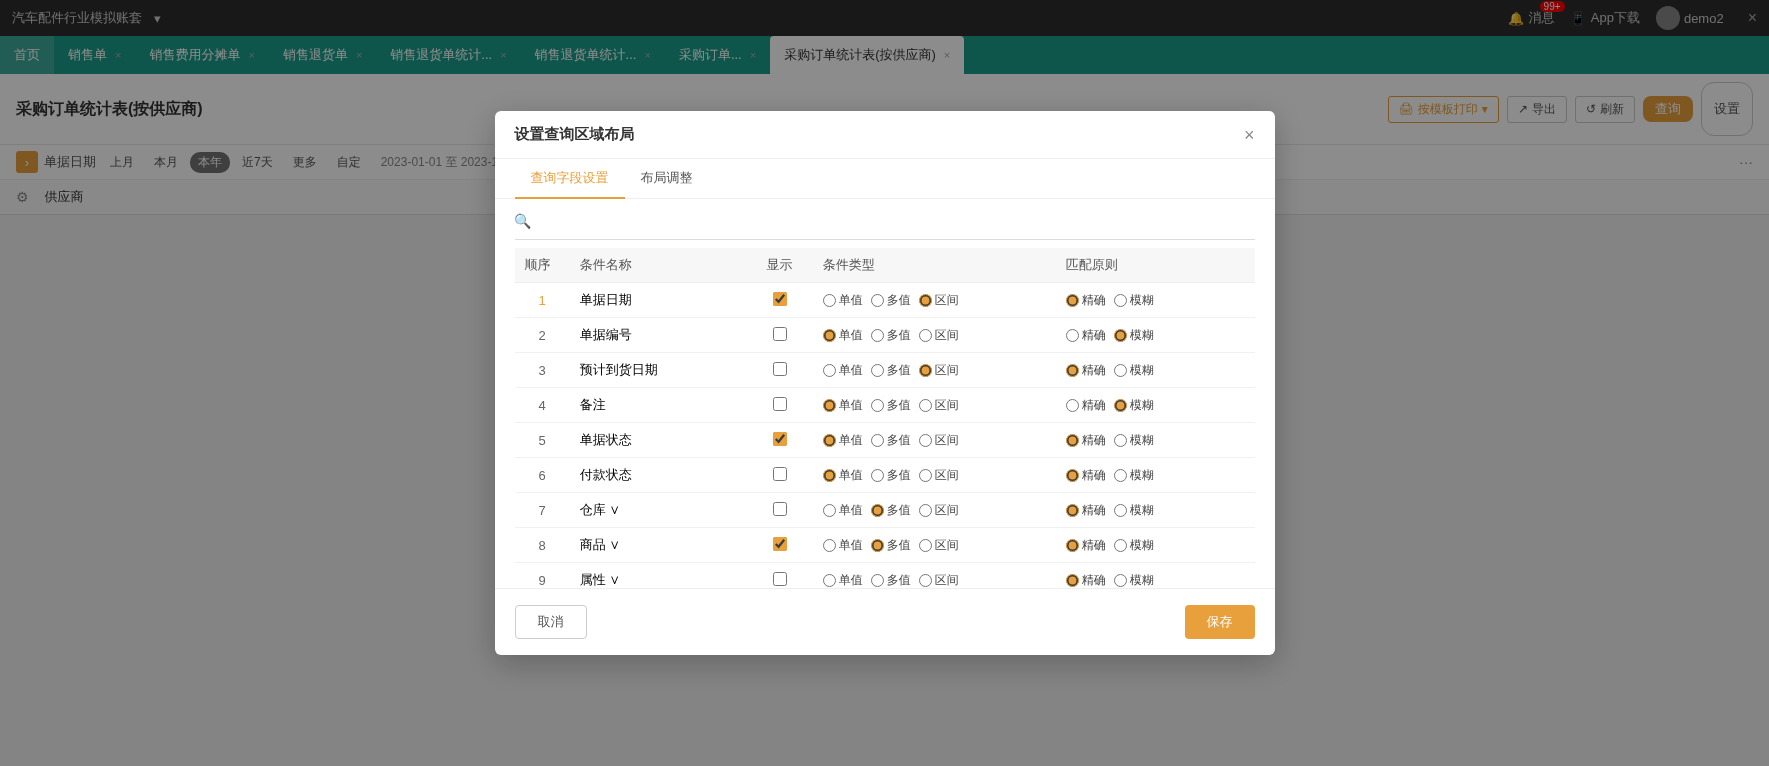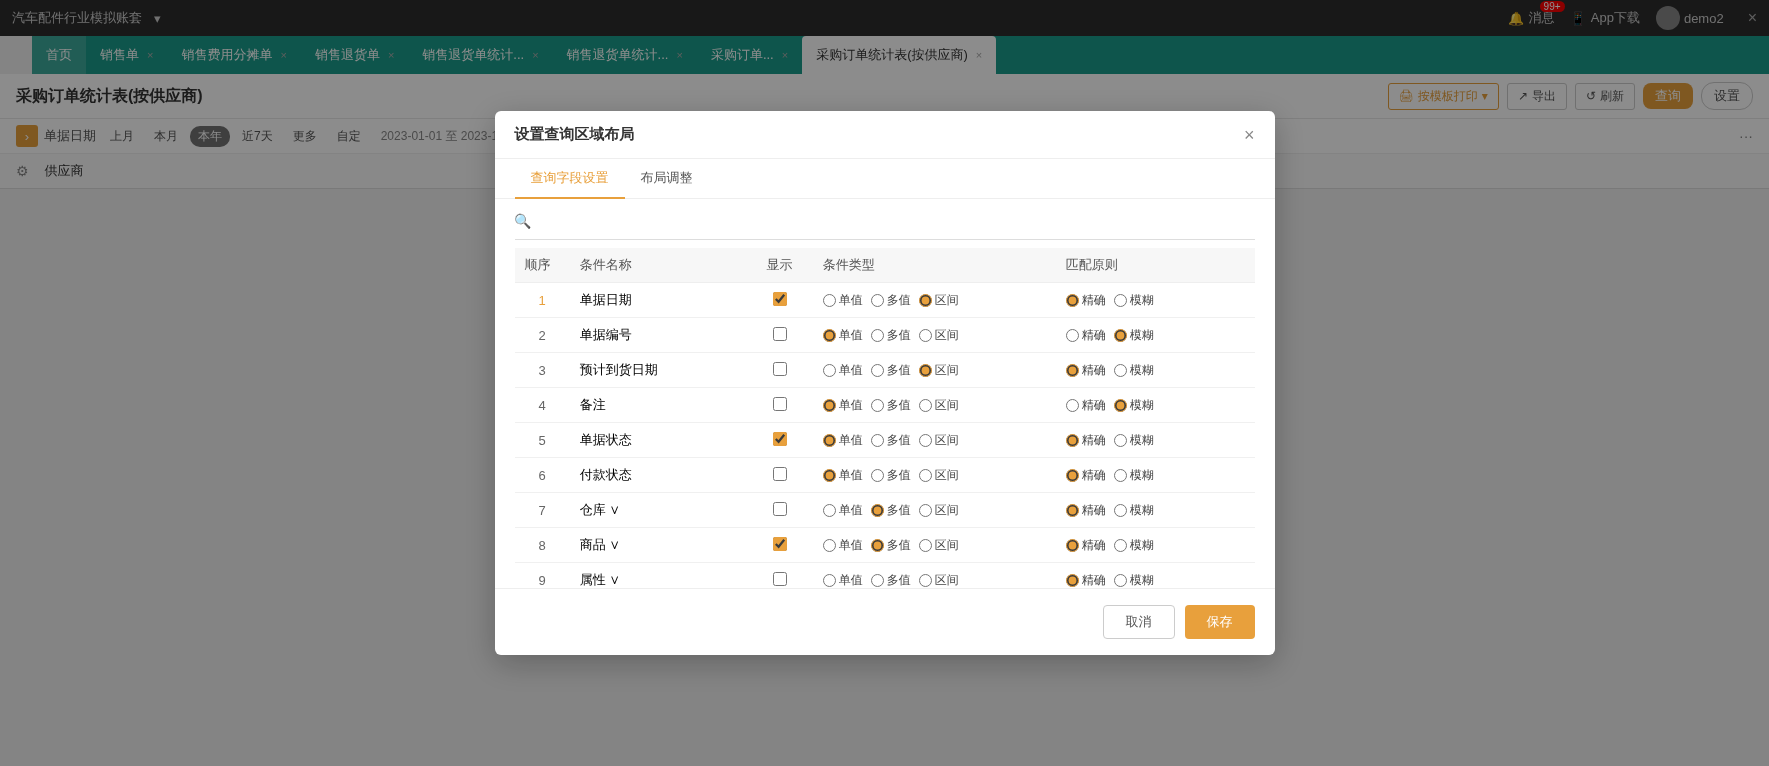--- a/index.html
+++ b/index.html
@@ -22,21 +22,20 @@
     .close-x { color: #aaa; cursor: pointer; font-size: 16px; margin-left: 8px; }
 
     
     .tab-bar {
       background: #1a9c8a;
       height: 38px;
       display: flex;
       align-items: center;
       padding: 0 0 0 0;
       gap: 0;
-      margin-left: 32px;
     }
     .tab-item {
       padding: 0 14px;
       height: 38px;
       display: flex;
       align-items: center;
       color: #fff;
       font-size: 13px;
       cursor: pointer;
       white-space: nowrap;
@@ -54,21 +53,21 @@
       display: flex;
       align-items: center;
       justify-content: space-between;
     }
     .page-title { font-size: 16px; font-weight: bold; color: #333; }
     .page-actions { display: flex; align-items: center; gap: 8px; }
     .btn-print { border: 1px solid #e8a03c; color: #e8a03c; background: #fff; padding: 4px 10px; border-radius: 3px; cursor: pointer; font-size: 12px; display: flex; align-items: center; gap: 4px; }
     .btn-export { border: 1px solid #ccc; color: #555; background: #fff; padding: 4px 10px; border-radius: 3px; cursor: pointer; font-size: 12px; display: flex; align-items: center; gap: 4px; }
     .btn-refresh { border: 1px solid #ccc; color: #555; background: #fff; padding: 4px 10px; border-radius: 3px; cursor: pointer; font-size: 12px; display: flex; align-items: center; gap: 4px; }
     .btn-query { background: #e8a03c; color: #fff; border: none; padding: 4px 12px; border-radius: 8px; cursor: pointer; font-size: 13px; }
-    .btn-set { background: #fff; color: #555; border: 1px solid #ccc; padding: 4px 12px; border-radius: 13px; cursor: pointer; font-size: 13px; }
+    .btn-set { background: #fff; color: #555; border: 1px solid #ccc; padding: 17px 12px; border-radius: 13px; cursor: pointer; font-size: 13px; }
 
     
     .filter-row {
       background: #fff;
       padding: 6px 16px;
       border-bottom: 1px solid #eee;
       display: flex;
       align-items: center;
       gap: 6px;
     }
@@ -201,21 +200,21 @@
     
     .radio-group { display: flex; align-items: center; gap: 8px; white-space: nowrap; }
     .radio-label { display: flex; align-items: center; gap: 3px; cursor: pointer; font-size: 12px; color: #444; }
     .radio-label input[type=radio] { accent-color: #e8a03c; cursor: pointer; }
 
     
     .modal-footer {
       padding: 16px 20px;
       border-top: 1px solid #eee;
       display: flex;
-      justify-content: flex-end;
+      justify-content: space-between;
       gap: 10px;
     }
     .btn-cancel {
       padding: 7px 22px;
       border: 1px solid #ccc;
       background: #fff;
       color: #555;
       border-radius: 4px;
       cursor: pointer;
       font-size: 13px;

